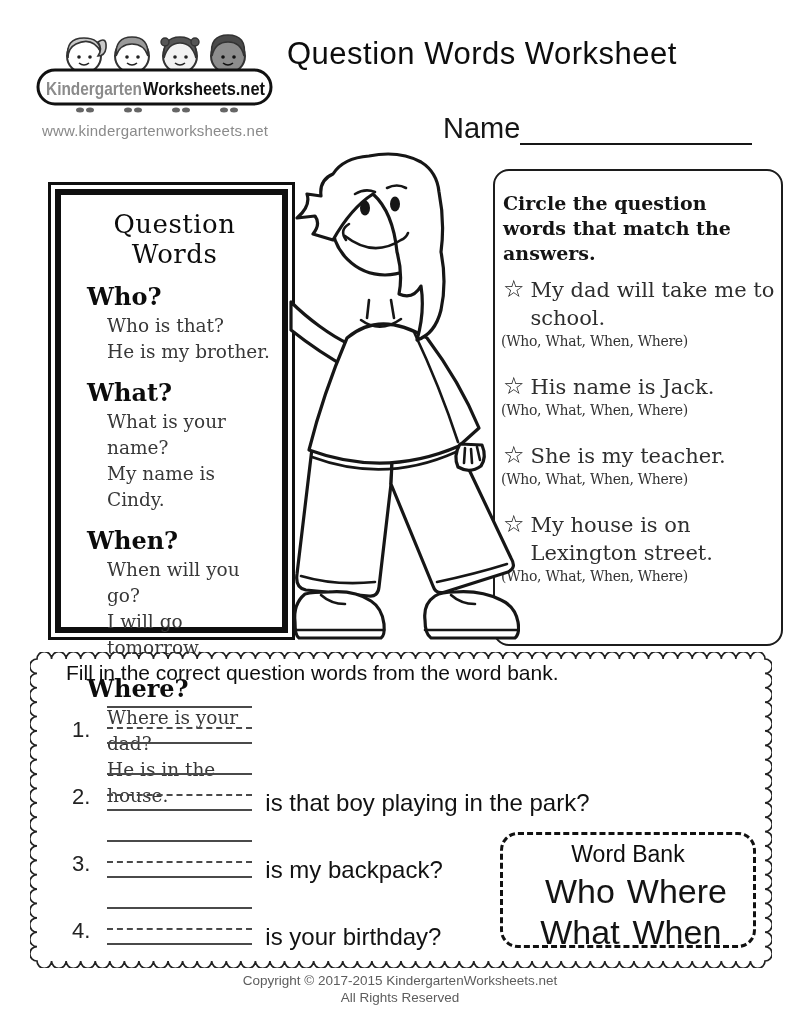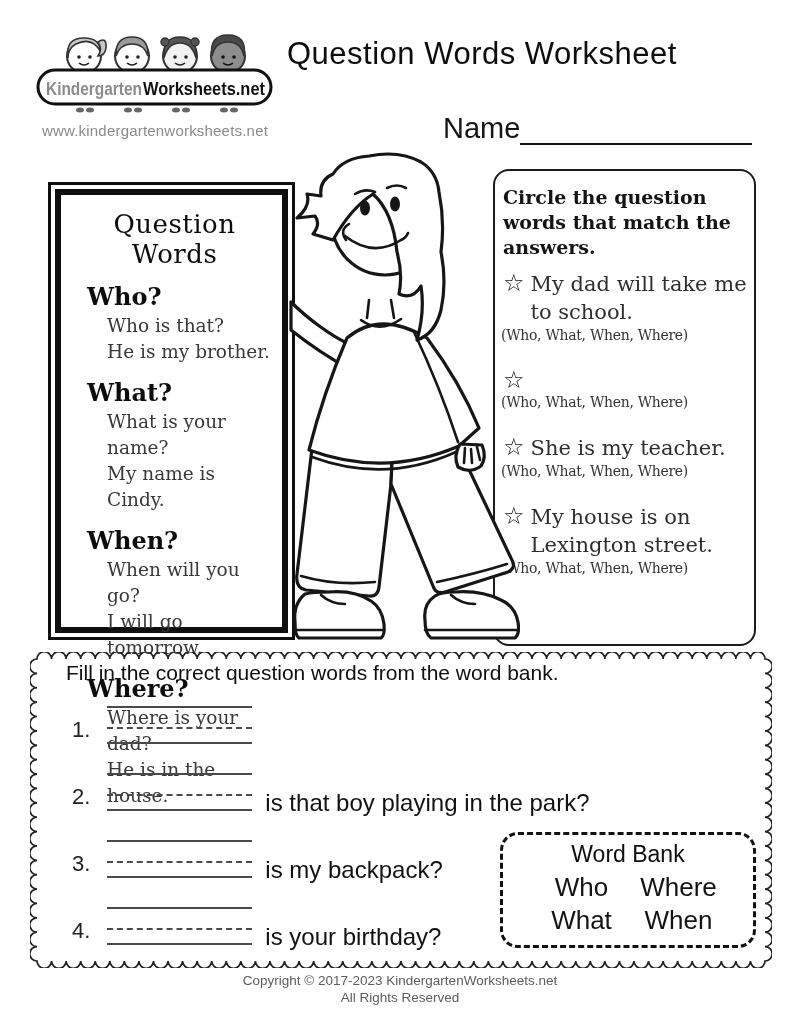--- a/index.html
+++ b/index.html
@@ -18,22 +18,22 @@
   
   .qw-box{position:absolute;left:48px;top:182px;width:233px;height:444px;
           border:3.5px solid #0f0f0f;padding:4px;}
   .qw-box-inner{border:6px solid #0f0f0f;width:100%;height:100%;box-sizing:border-box;
                 padding:6px 4px 0 10px;font-family:"DejaVu Serif",serif;}
   .qw-title{font-size:26px;letter-spacing:.5px;text-align:center;margin-top:8px;color:#0c0c0c;}
   .qw-word{font-size:24px;font-weight:bold;color:#0c0c0c;margin:13px 0 2px 16px;}
   .qw-line{font-size:18.5px;color:#383838;margin-left:36px;line-height:26px;}
 
   
-  .circle-box{position:absolute;left:493px;top:169px;width:263px;height:477px;box-sizing:border-box;
-              border:2.5px solid #1c1c1c;border-radius:16px;padding:14px 6px 0 8px;
+  .circle-box{position:absolute;left:493px;top:169px;width:290px;height:477px;box-sizing:border-box;
+              border:2.5px solid #1c1c1c;border-radius:16px;padding:20px 6px 0 8px;
               font-family:"DejaVu Serif",serif;background:#fff;}
   .circle-instr{font-size:19px;font-weight:600;line-height:25px;color:#141414;margin-bottom:10px;}
   .circle-item{margin-bottom:4px;}
   .circle-sentence{display:flex;align-items:flex-start;font-size:21px;line-height:28px;color:#2e2e2e;}
   .star{font-size:24px;line-height:26px;margin-right:6px;color:#111;}
   .circle-choices{font-size:14px;color:#333;margin:1px 0 24px -2px;letter-spacing:-0.3px;}
   .circle-item:last-child .circle-choices{margin-bottom:0;}
 
   
   .fill-section{position:absolute;left:30px;top:652px;width:742px;height:316px;}
@@ -45,21 +45,21 @@
   .blank{position:relative;width:145px;height:38px;}
   .blank .l-top{position:absolute;top:0;left:0;right:0;border-top:2px solid #4a4a4a;}
   .blank .l-mid{position:absolute;top:21px;left:0;right:0;border-top:2px dashed #4a4a4a;}
   .blank .l-bot{position:absolute;bottom:0;left:0;right:0;border-top:2px solid #4a4a4a;}
   .q-text{font-size:24px;color:#121212;margin-left:13px;margin-bottom:-6px;white-space:nowrap;}
 
   .word-bank{position:absolute;left:470px;top:180px;width:256px;height:116px;box-sizing:border-box;
              border:3px dashed #111;border-radius:18px;background:#fff;text-align:center;}
   .wb-title{font-family:Liberation Sans, sans-serif;font-size:23px;color:#0d0d0d;margin-top:6px;}
   .wb-words{display:grid;grid-template-columns:1fr 1fr;margin:4px 26px 0 30px;row-gap:2px;}
-  .wb-word{font-size:26px;color:#141414;}
+  .wb-word{font-size:34px;color:#141414;}
 
   
   .footer{position:absolute;left:0;top:972px;width:800px;text-align:center;color:#5d5d5d;
           font-size:13.5px;line-height:17px;}
 
   
   .boy-svg{position:absolute;left:285px;top:152px;z-index:3;}
   .line-art{stroke:#161616;stroke-width:3.2;fill:#fff;stroke-linecap:round;stroke-linejoin:round;}
   .line-only{stroke:#161616;stroke-width:2.6;fill:none;stroke-linecap:round;stroke-linejoin:round;}
 </style>
@@ -157,20 +157,21 @@
       <div class="circle-sentence">
           <span class="star">☆</span>
           <span>My dad will take me to school.</span>
         </div>
       <div class="circle-choices">(Who, What, When, Where)</div>
     </div>
 
     <div class="circle-item">
       <div class="circle-sentence">
           <span class="star">☆</span>
+          <span>His name is Jack.</span>
         </div>
       <div class="circle-choices">(Who, What, When, Where)</div>
     </div>
 
     <div class="circle-item">
       <div class="circle-sentence">
           <span class="star">☆</span>
           <span>She is my teacher.</span>
         </div>
       <div class="circle-choices">(Who, What, When, Where)</div>
@@ -273,17 +274,17 @@
           <span class="wb-word">Who</span>
           <span class="wb-word">Where</span>
           <span class="wb-word">What</span>
           <span class="wb-word">When</span>
         </div>
       </div>
     </div>
   </div>
 
   <div class="footer">
-    <div>Copyright © 2017-2023 KindergartenWorksheets.net</div>
+    <div>Copyright © 2017-2015 KindergartenWorksheets.net</div>
     <div>All Rights Reserved</div>
   </div>
 
 </div>
 
 </body></html>

